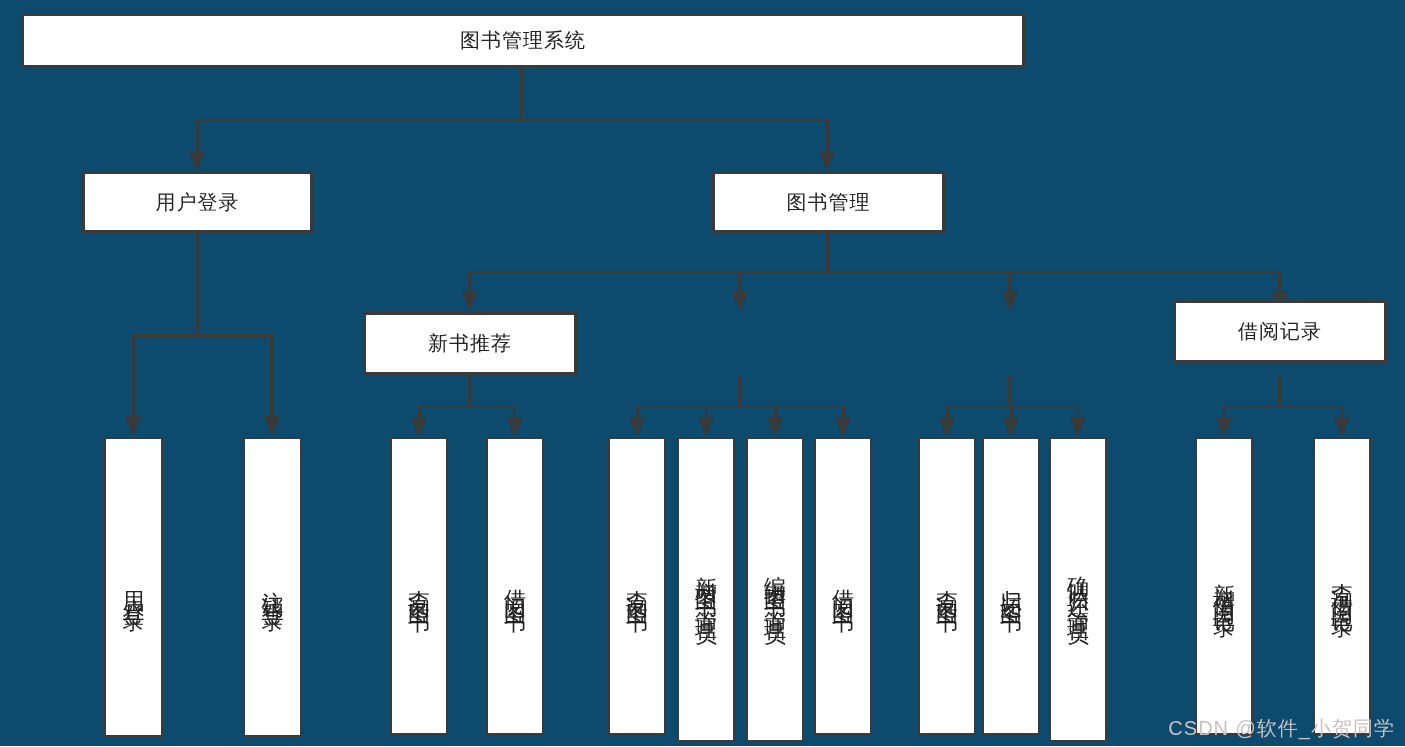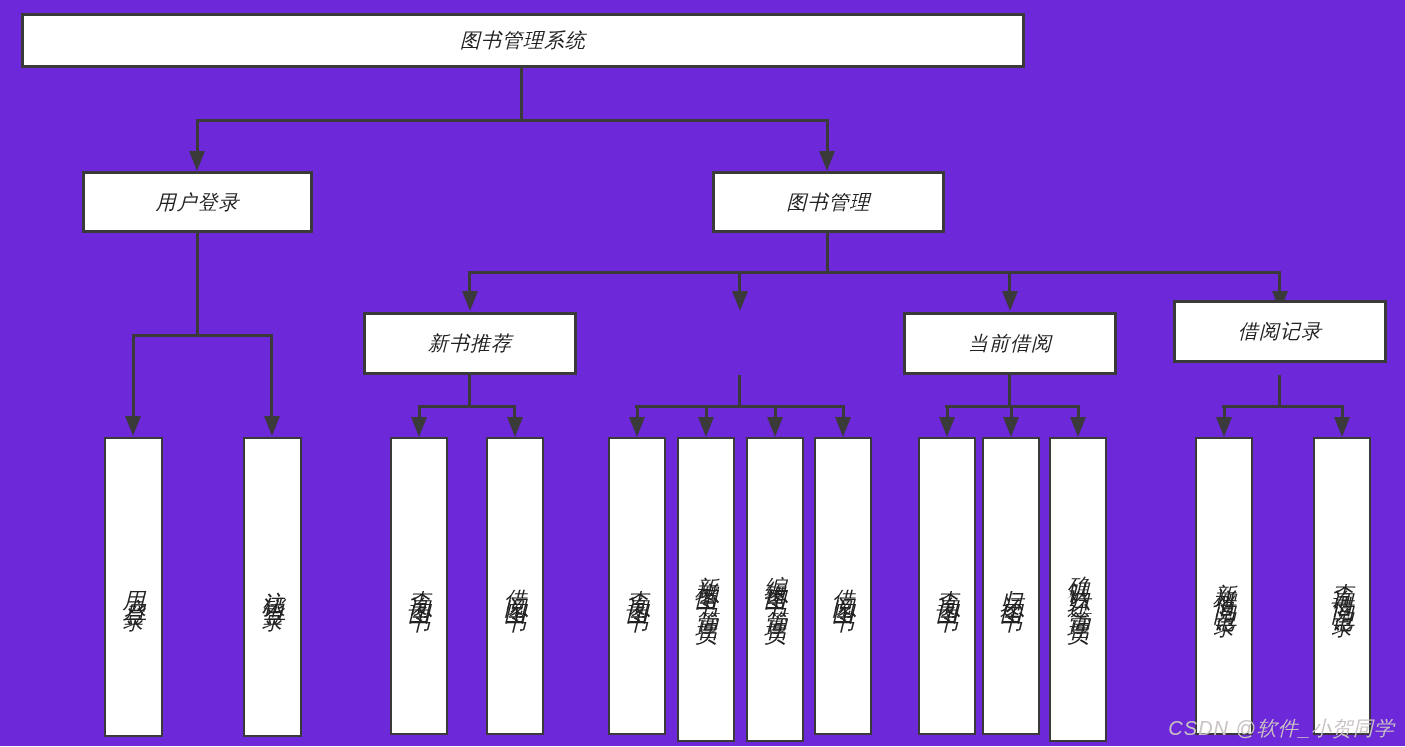--- a/index.html
+++ b/index.html
@@ -1,20 +1,20 @@
 <!DOCTYPE html>
 <html><head>
 <meta charset="utf-8">
 <style>
   html,body{margin:0;padding:0;background:#fff;}
   body{
     width:1405px;height:747px;position:relative;overflow:hidden;
     font-family:"Liberation Sans","DejaVu Sans",sans-serif;
   }
-  .canvas{position:absolute;left:0;top:0;width:1405px;height:746px;background:#6d28d9;font-style:italic;}
+  .canvas{position:absolute;left:0;top:0;width:1405px;height:746px;background:#0c4a6e;}
   
   .vline{position:absolute;width:3px;background:#3a3a3a;}
   .hline{position:absolute;height:3px;background:#3a3a3a;}
   .arrow{position:absolute;width:0;height:0;
          border-left:8px solid transparent;border-right:8px solid transparent;
          border-top:20px solid #3a3a3a;}
   
   .hbox{position:absolute;box-sizing:border-box;border:3px solid #3a3a3a;background:#fff;
         display:flex;align-items:center;justify-content:center;
         font-size:20px;color:#222;letter-spacing:1px;}
@@ -95,23 +95,20 @@
   <div class="hbox" style="left:82px;top:171px;width:231px;height:62px">
     <span>用户登录</span>
   </div>
   <div class="hbox" style="left:363px;top:312px;width:214px;height:63px">
     <span>新书推荐</span>
   </div>
 
   <div class="hbox" style="left:712px;top:171px;width:233px;height:62px">
     <span>图书管理</span>
   </div>
-  <div class="hbox" style="left:903px;top:312px;width:214px;height:63px">
-    <span>当前借阅</span>
-  </div>
   <div class="hbox" style="left:1173px;top:300px;width:214px;height:63px">
     <span>借阅记录</span>
   </div>
 
   <div class="vbox" style="left:104px;top:437px;width:59px;height:300px">
     <span class="vlbl">用户登录</span>
   </div>
   <div class="vbox" style="left:243px;top:437px;width:59px;height:300px">
     <span class="vlbl">注销登录</span>
   </div>

